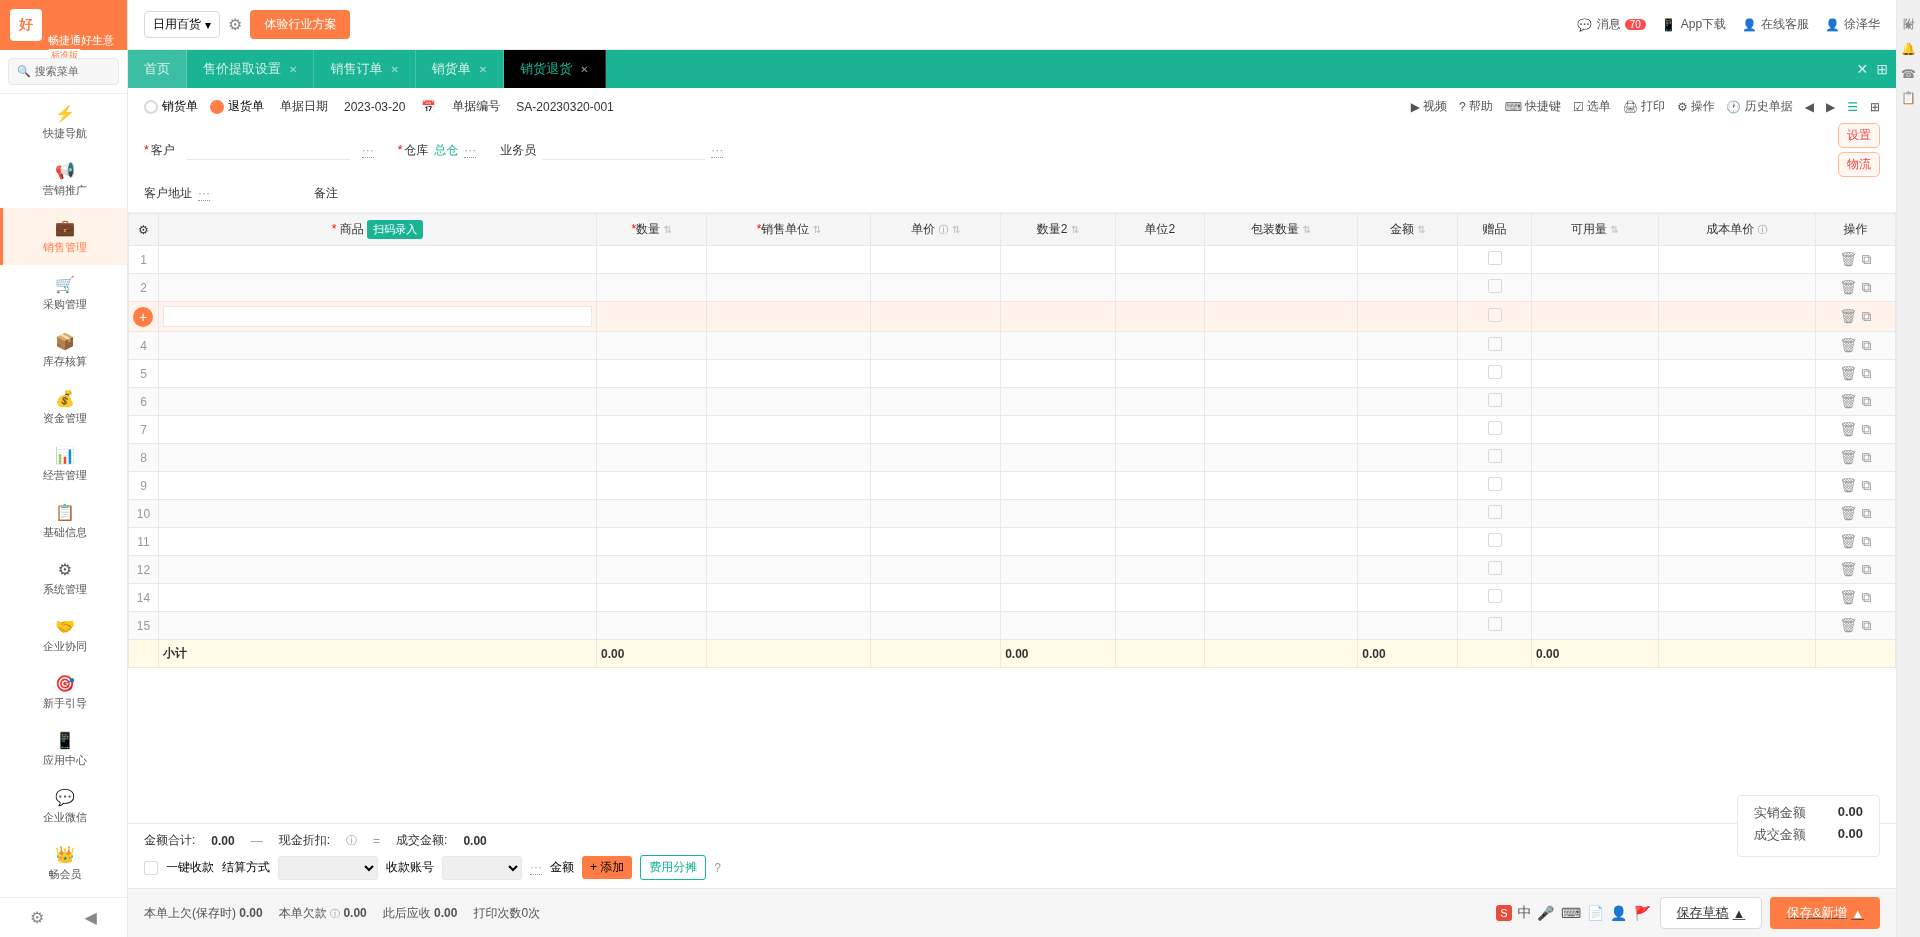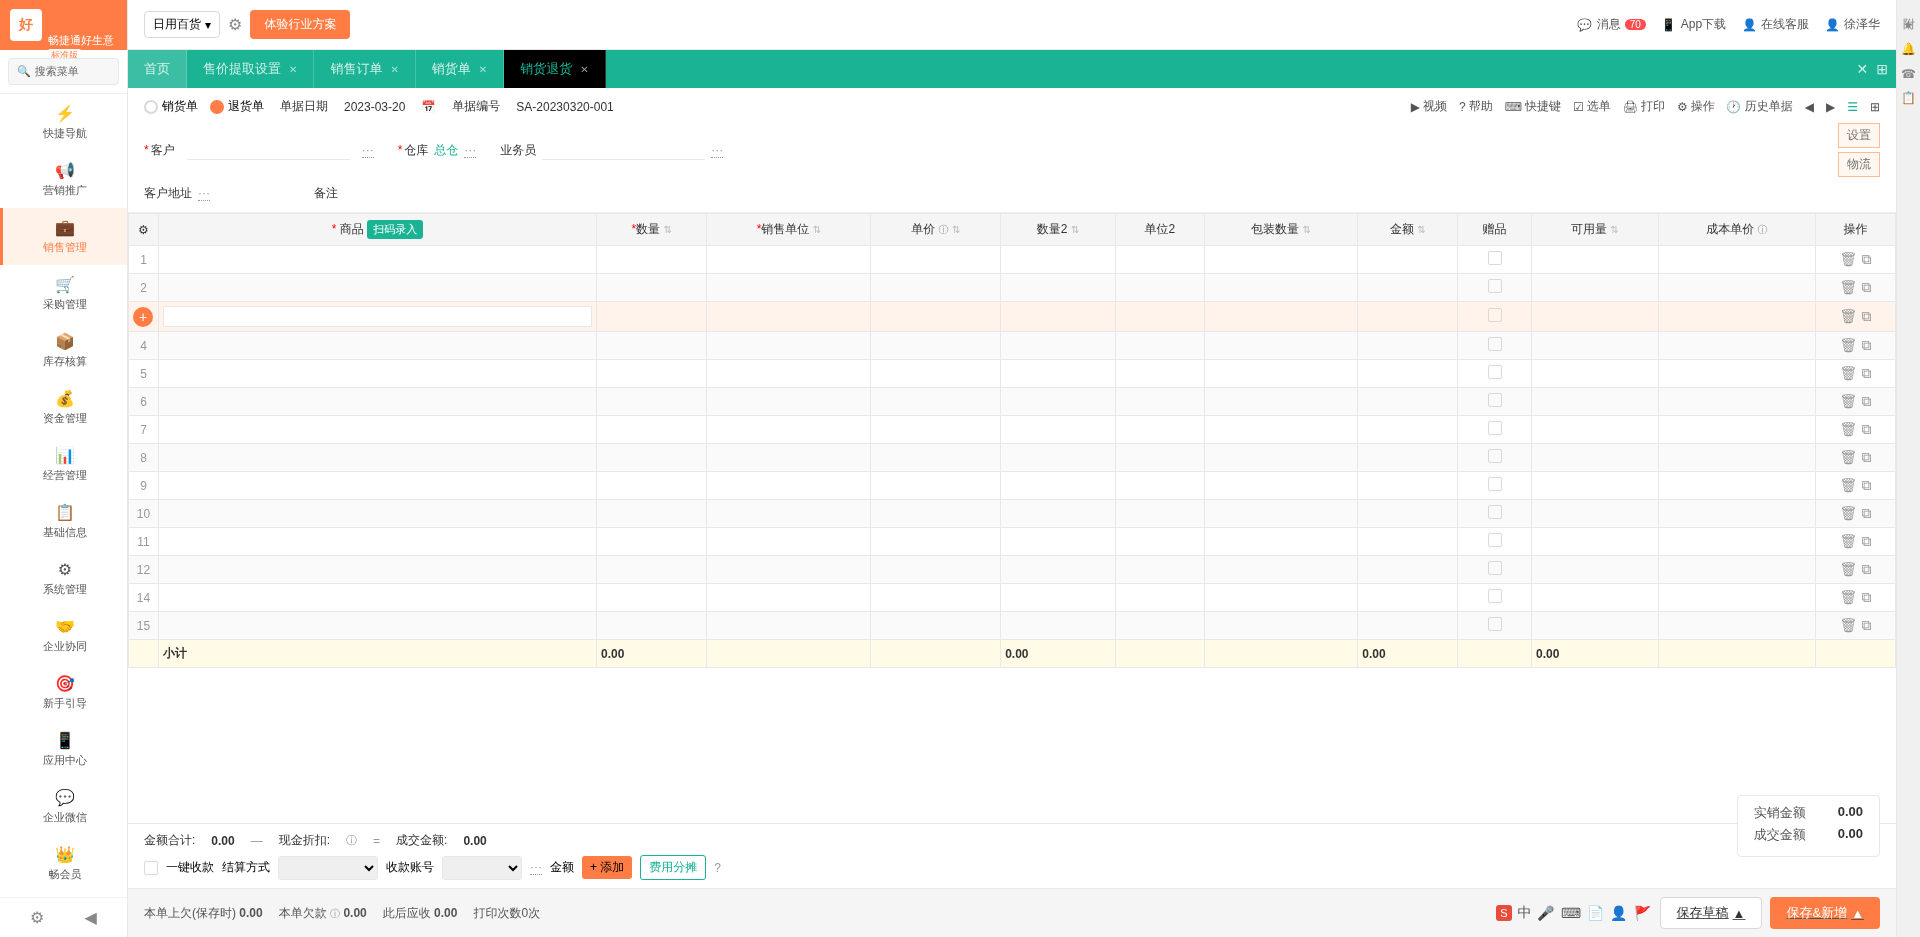--- a/index.html
+++ b/index.html
@@ -48,21 +48,21 @@
     .radio-group { display: flex; gap: 12px; align-items: center; }
     .radio-item { display: flex; align-items: center; gap: 4px; cursor: pointer; font-size: 12px; }
     .radio-circle { width: 14px; height: 14px; border-radius: 50%; border: 2px solid #d9d9d9; display: inline-block; }
     .radio-circle.checked { border-color: #ff7d45; background: radial-gradient(circle, #ff7d45 5px, transparent 5px); }
     .form-label { color: #333; font-size: 12px; }
     .form-label.required::before { content: '*'; color: red; margin-right: 2px; }
     .form-value { color: #333; font-size: 12px; display: flex; align-items: center; gap: 4px; }
     .form-input { border: none; border-bottom: 1px solid #e8e8e8; padding: 2px 4px; min-width: 120px; font-size: 12px; outline: none; }
     .dotted-link { color: #999; cursor: pointer; border-bottom: 1px dotted #999; }
     .toolbar-btn { display: flex; align-items: center; gap: 3px; font-size: 12px; color: #555; cursor: pointer; }
-    .toolbar-btn-orange { background: #fff7f0; border: 1px solid #ffbb96; color: #737373; border-radius: 0; padding: 3px 8px; cursor: pointer; font-size: 12px; }
+    .toolbar-btn-orange { background: #fff7f0; border: 1px solid #ffbb96; color: #ef4444; border-radius: 5px; padding: 3px 8px; cursor: pointer; font-size: 12px; }
 
     
     .table-container { flex: 1; overflow: auto; position: relative; }
     table { width: 100%; border-collapse: collapse; font-size: 12px; }
     thead tr { background: #f5f5f5; }
     th { border: 1px solid #e8e8e8; padding: 6px 4px; font-weight: normal; color: #333; white-space: nowrap; position: relative; }
     td { border: 1px solid #e8e8e8; padding: 4px; color: #333; height: 28px; }
     tr:nth-child(even) { background: #fafafa; }
     tr.active-row { background: #fff3ec; }
     .row-num { color: #999; text-align: center; width: 30px; }

